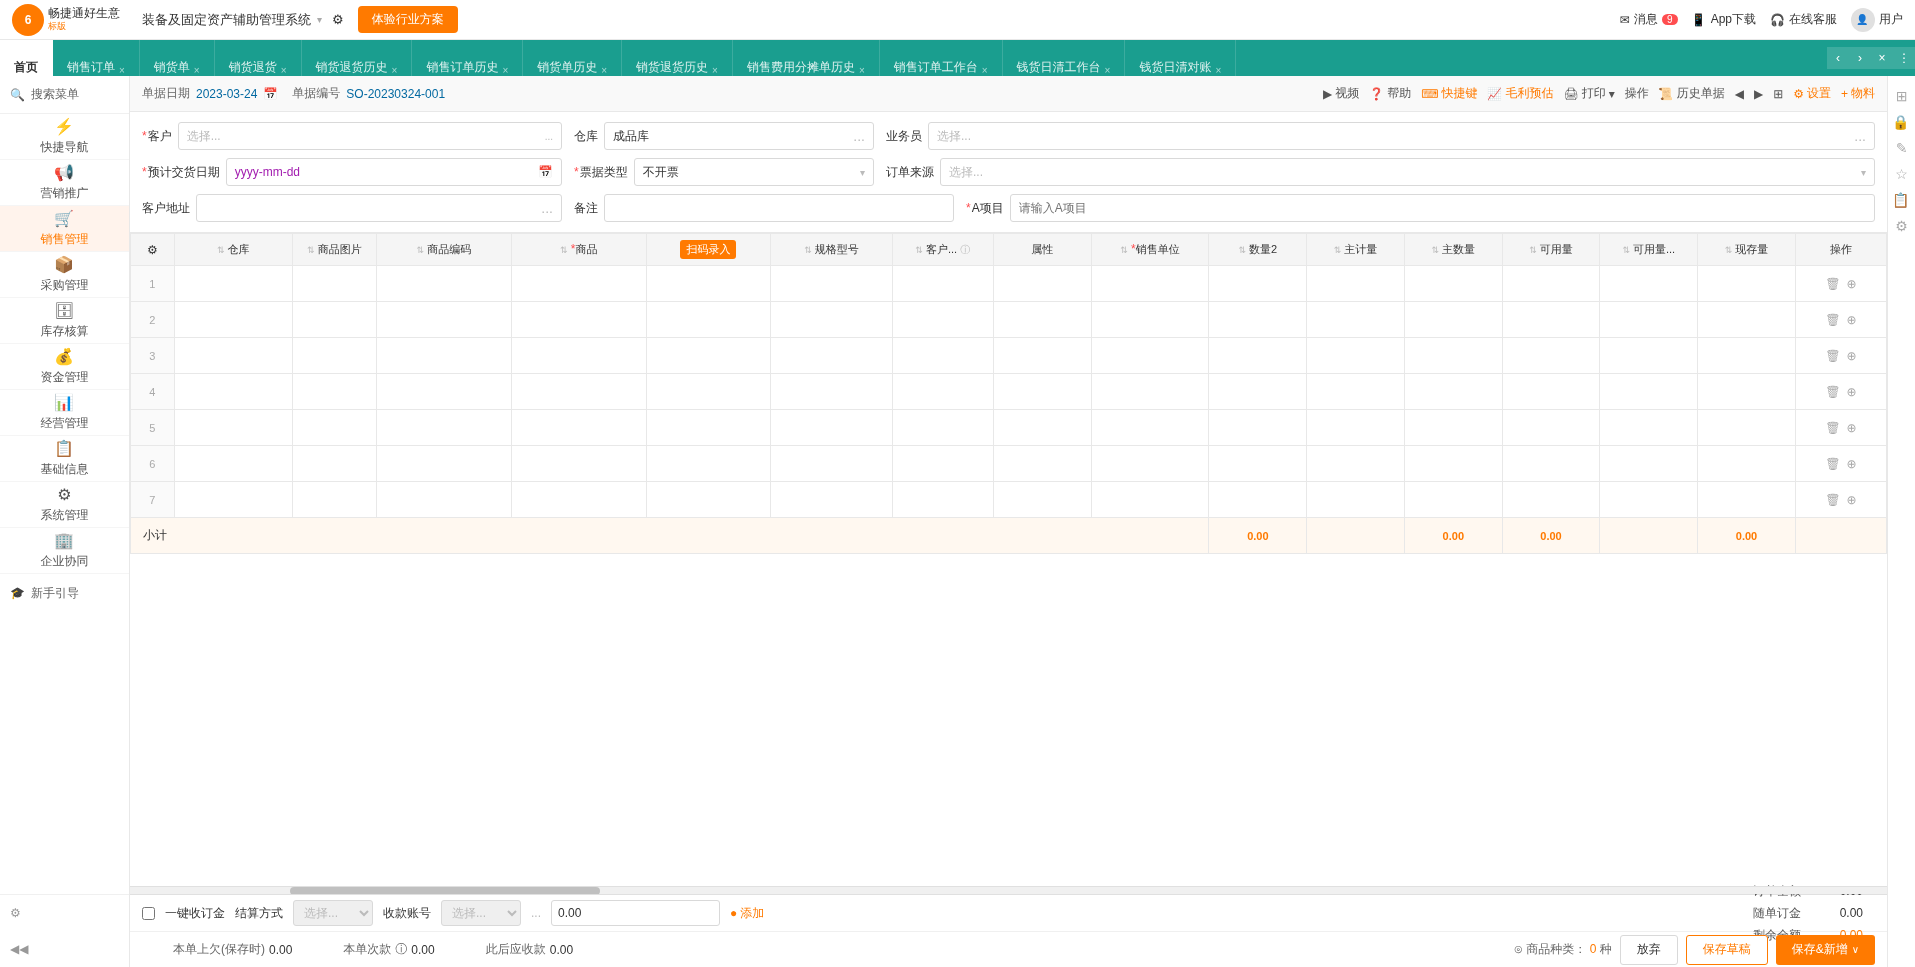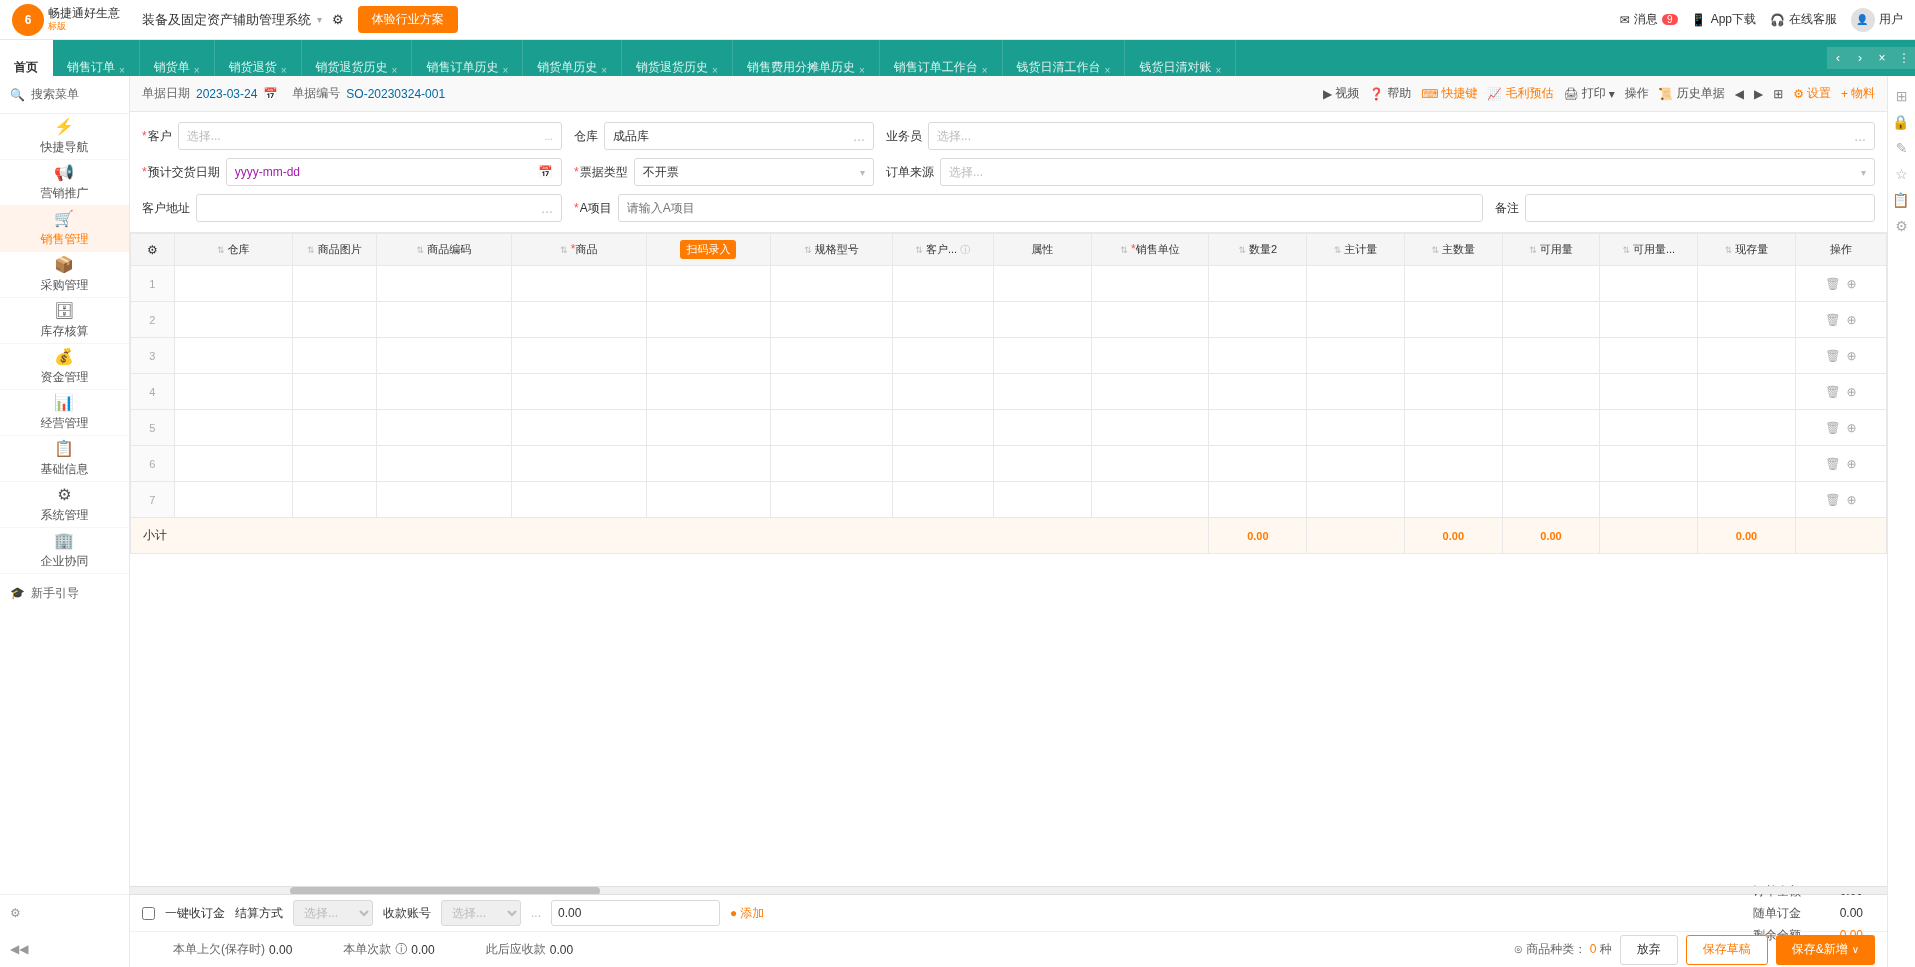--- a/index.html
+++ b/index.html
@@ -583,27 +583,27 @@
           </div>
         </div>
 
         <div class="form-row">
           <div class="form-field" style="max-width:420px">
             <span class="field-label">客户地址</span>
             <div class="field-input-static">
               <span class="dots-btn" style="margin-left:auto">...</span>
             </div>
           </div>
+          <div class="form-field" style="max-width:380px">
+            <span class="field-label">备注</span>
+            <div class="field-input-static"></div>
+          </div>
           <div class="form-field" style="flex:1">
             <span class="field-label"><span class="field-required">*</span><span>A项目</span></span>
             <input class="field-input" type="text" placeholder="请输入A项目" style="">
-          </div>
-          <div class="form-field" style="max-width:380px">
-            <span class="field-label">备注</span>
-            <div class="field-input-static"></div>
           </div>
         </div>
 
       </div>
 
     </div>
 
     <div class="table-area">
       <div style="overflow-x:auto; flex:1; overflow-y:auto;">
         <table class="data-table">

